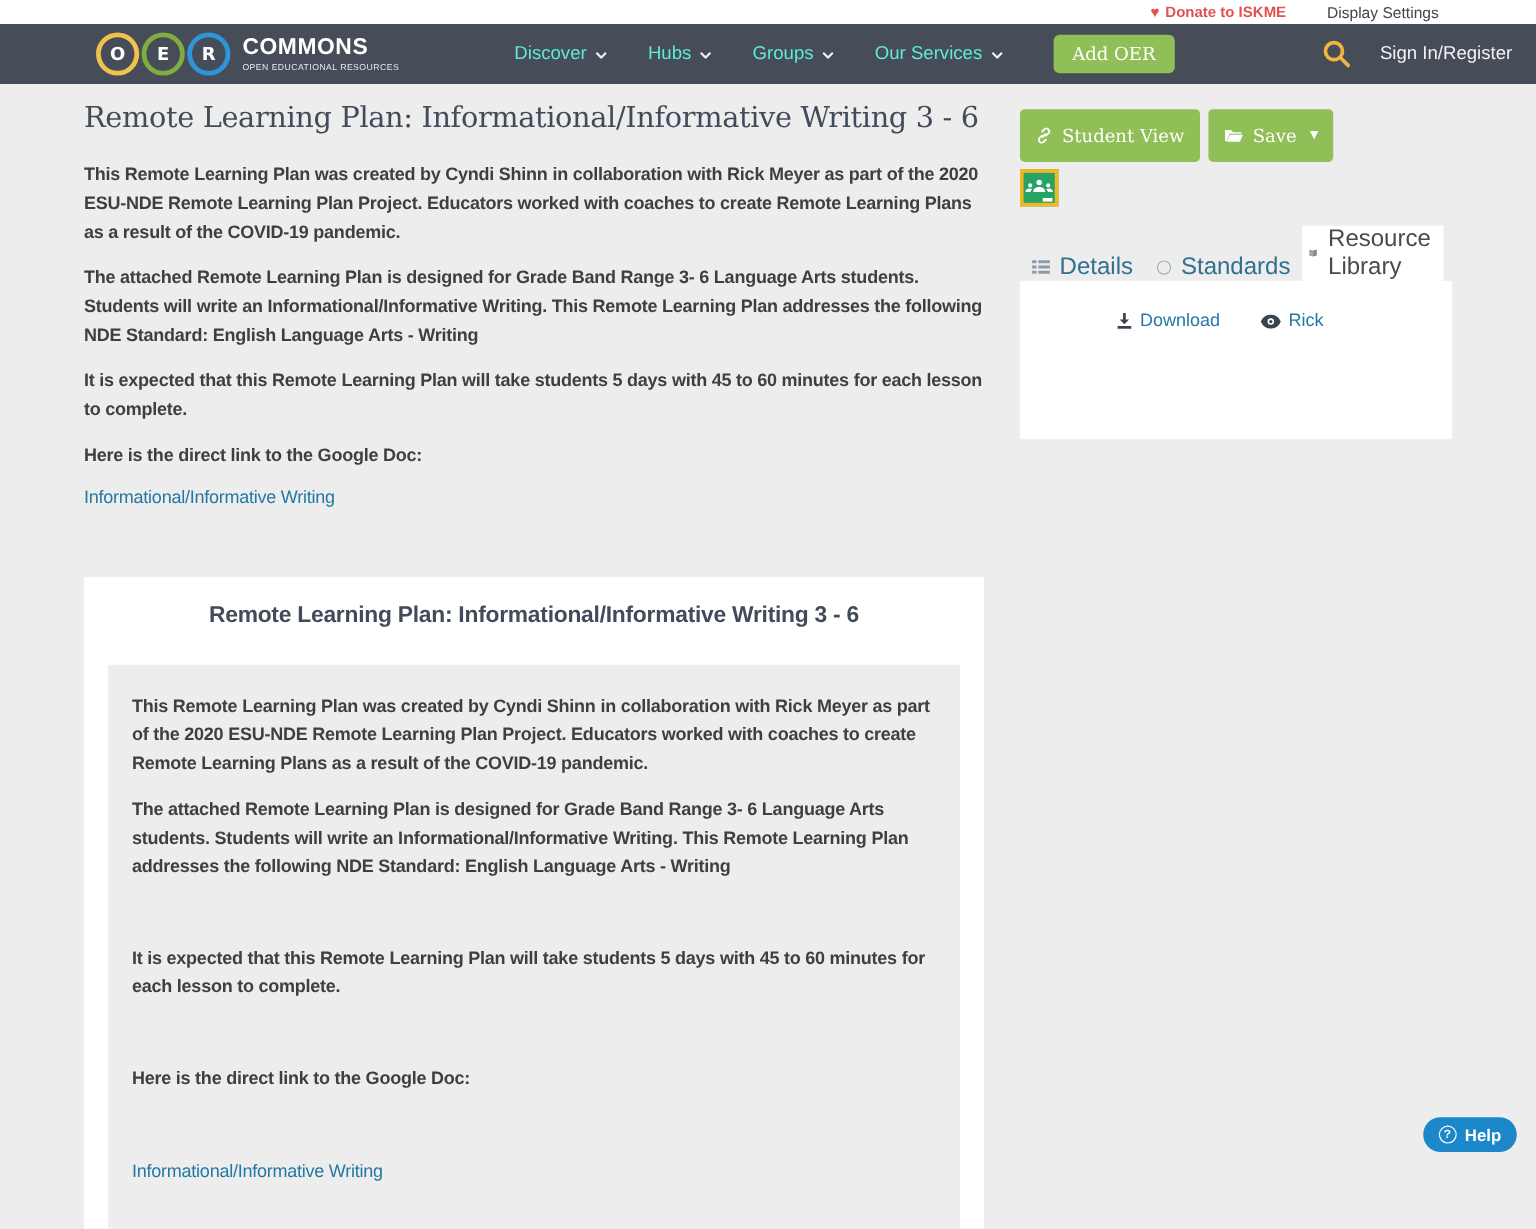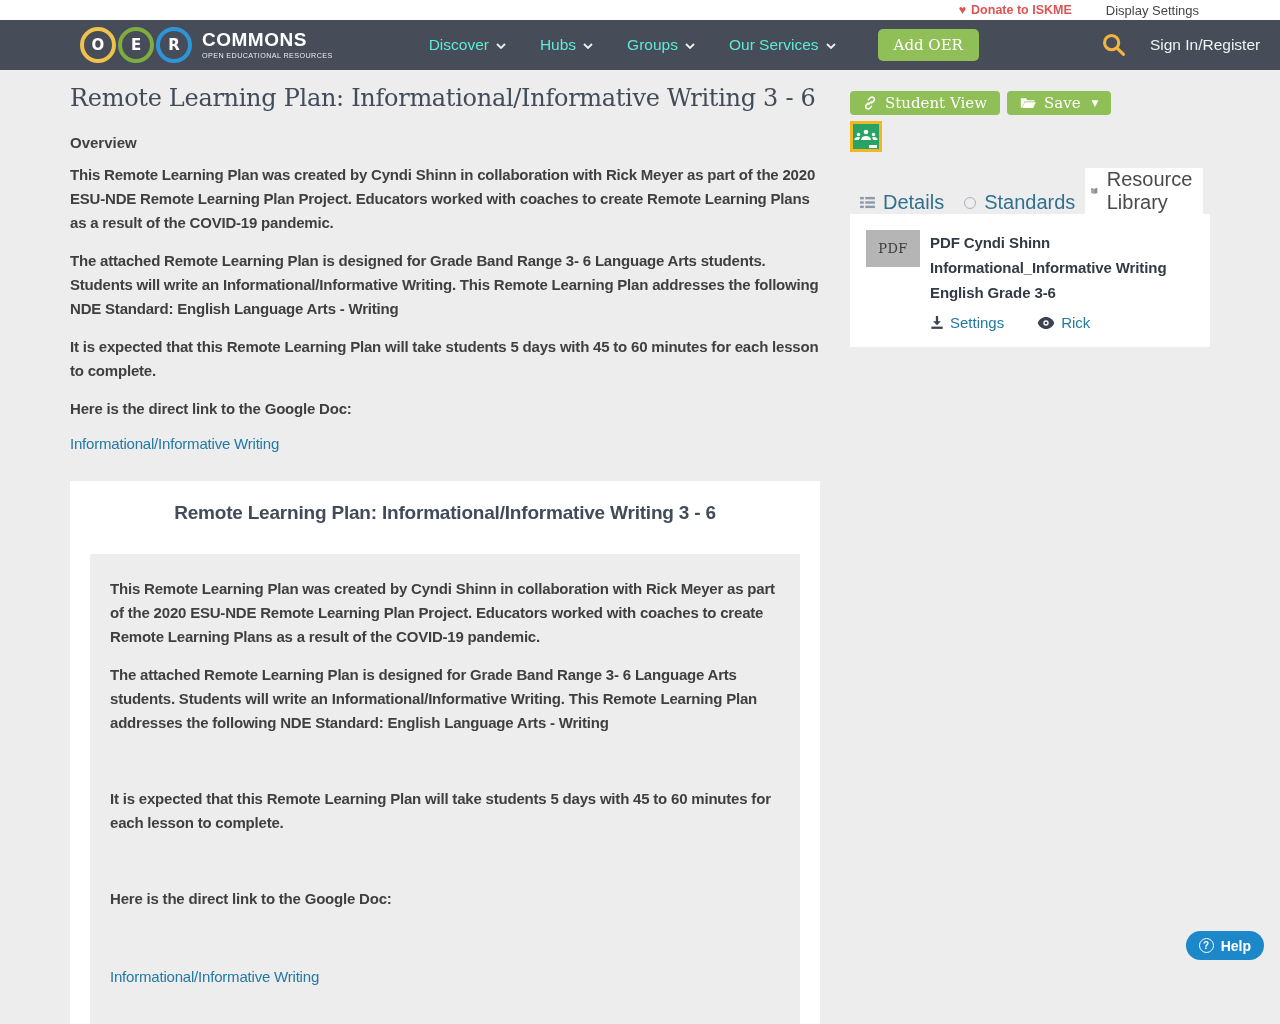--- a/index.html
+++ b/index.html
@@ -80,21 +80,21 @@
     padding:23px 20px; height:560px;
   }
   .inner-box .gap-lg { margin-bottom:52px; }
   .inner-box .gap-xl { margin-bottom:57px; }
 
   
   .sidebar { position:absolute; left:850px; top:91px; width:360px; }
   .btn-row { display:flex; gap:7px; }
   .btn-green {
     display:inline-flex; align-items:center; gap:8px;
-    background:#8fbf56; color:#fff; height:24px; padding:0 13px;
+    background:#8fbf56; color:#fff; height:44px; padding:0 13px;
     border-radius:4px; font-size:15px; border:none; cursor:pointer;
     font-family:"DejaVu Serif", serif;
   }
   .caret { font-size:9px; margin-left:3px; }
   .classroom-btn {
     margin-top:6px; width:32px; height:31px;
     background:#27a463; border:3px solid #f2b824;
     position:relative; cursor:pointer;
   }
   .classroom-btn .mini-rect {
@@ -195,21 +195,20 @@
         <path d="M13.6 13.6L19 19" stroke-linecap="round"></path>
       </svg>
   </span>
 
   <span class="signin">Sign In/Register</span>
 </div>
 
 <h1 class="page-title">Remote Learning Plan: Informational/Informative Writing 3 - 6</h1>
 
 <div class="content-col">
-  <div class="overview-h">Overview</div>
   <p>This Remote Learning Plan was created by Cyndi Shinn in collaboration with Rick Meyer as part of the 2020 ESU-NDE Remote Learning Plan Project. Educators worked with coaches to create Remote Learning Plans as a result of the COVID-19 pandemic.</p>
   <p>The attached Remote Learning Plan is designed for Grade Band Range 3- 6 Language Arts students. Students will write an Informational/Informative Writing. This Remote Learning Plan addresses the following NDE Standard: English Language Arts - Writing</p>
   <p>It is expected that this Remote Learning Plan will take students 5 days with 45 to 60 minutes for each lesson to complete.</p>
   <p>Here is the direct link to the Google Doc:</p>
   <a class="doc-link">Informational/Informative Writing</a>
 </div>
 
 <div class="embed-card">
   <div class="embed-title">Remote Learning Plan: Informational/Informative Writing 3 - 6</div>
   <div class="inner-box">
@@ -272,31 +271,27 @@
     <div class="tab active">
       <svg width="14" height="14" viewBox="0 0 16 16">
           <path fill="#a5a5a5" d="M2 2.5c2.8 0 4.8.5 6 1.5v9.5c-1.2-1-3.2-1.4-6-1.4z"></path>
           <path fill="#8a8a8a" d="M14 2.5c-2.8 0-4.8.5-6 1.5v9.5c1.2-1 3.2-1.4 6-1.4z"></path>
         </svg>
       <span>Resource Library</span>
     </div>
   </div>
 
   <div class="tab-panel">
-    <div class="res-row">
-      <div class="pdf-thumb">PDF</div>
-      <div class="res-title">PDF Cyndi Shinn Informational_Informative Writing English Grade 3-6</div>
-    </div>
     <div class="res-links">
       <a class="res-link">
         <svg width="14" height="15" viewBox="0 0 16 17" fill="#3b4351">
             <path d="M6.7 1h2.6v6h3.2L8 11.5 3.5 7h3.2z"></path>
             <path d="M1.5 13.2h13v2.6h-13z"></path>
           </svg>
-        <span>Settings</span>
+        <span>Download</span>
       </a>
       <a class="res-link">
         <svg width="18" height="12" viewBox="0 0 24 16">
             <path d="M12 0C7 0 2.7 3.2 1 8c1.7 4.8 6 8 11 8s9.3-3.2 11-8c-1.7-4.8-6-8-11-8z" fill="#3b4351"></path>
             <circle cx="12" cy="8" r="3.6" fill="#fff"></circle>
             <circle cx="12" cy="8" r="1.8" fill="#3b4351"></circle>
           </svg>
         <span>Rick</span>
       </a>
     </div>

